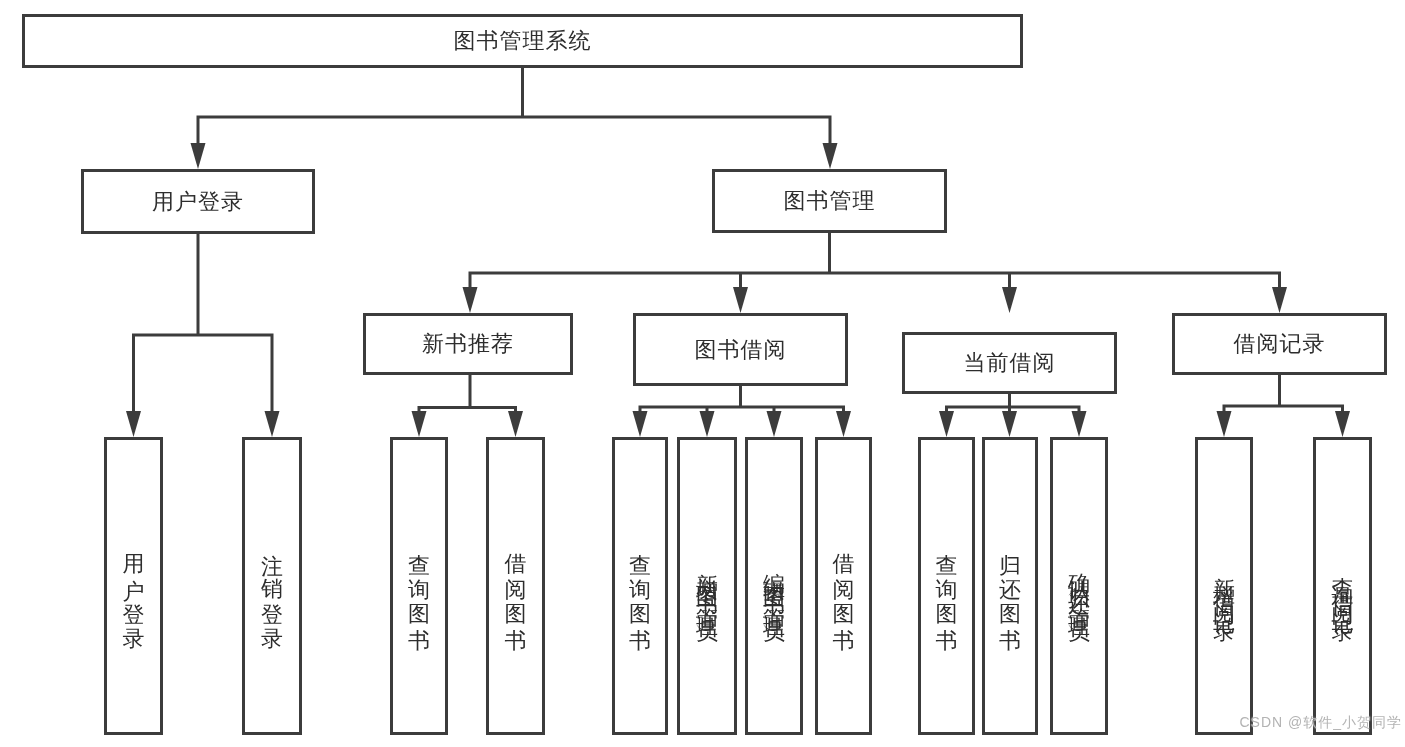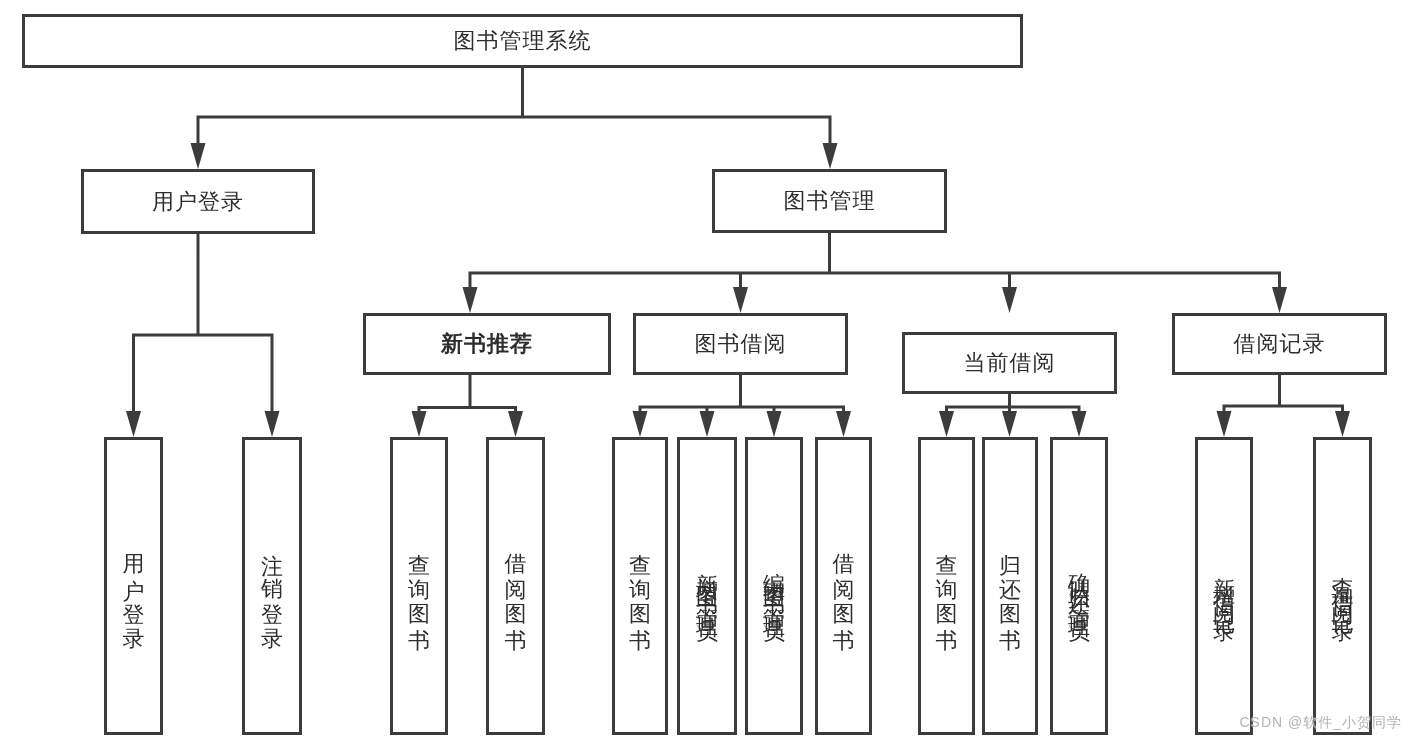--- a/index.html
+++ b/index.html
@@ -122,22 +122,22 @@
     <path class="wire" d="M1279.5 375 V406 M1224 406 H1342.5 M1224 406 V417 M1342.5 406 V417"></path>
     <path class="head" d="M1216.5 411 L1231.5 411 L1224 437 Z"></path>
     <path class="head" d="M1335 411 L1350 411 L1342.5 437 Z"></path>
   </svg>
 
   <div class="box" style="left:22px; top:14px; width:1001px; height:54px;">图书管理系统</div>
 
   <div class="box" style="left:81px; top:169px; width:234px; height:65px;">用户登录</div>
   <div class="box" style="left:712px; top:169px; width:235px; height:64px;font-family:Liberation Mono, monospace;">图书管理</div>
 
-  <div class="box" style="left:363px; top:313px; width:248px; height:62px;font-weight:bold;">新书推荐</div>
-  <div class="box" style="left:633px; top:313px; width:215px; height:62px;">图书借阅</div>
+  <div class="box" style="left:363px; top:313px; width:210px; height:62px;">新书推荐</div>
+  <div class="box" style="left:633px; top:313px; width:215px; height:73px;">图书借阅</div>
   <div class="box" style="left:902px; top:332px; width:215px; height:62px;">当前借阅</div>
   <div class="box" style="left:1172px; top:313px; width:215px; height:62px;">借阅记录</div>
 
   <div class="leaf short" style="left:104px; width:59px;">用户登录</div>
   <div class="leaf short" style="left:242px; width:60px;">注销登录</div>
 
   <div class="leaf short" style="left:390px; width:58px;">查询图书</div>
   <div class="leaf short" style="left:486px; width:59px;">借阅图书</div>
 
   <div class="leaf short" style="left:612px; width:56px;">查询图书</div>

